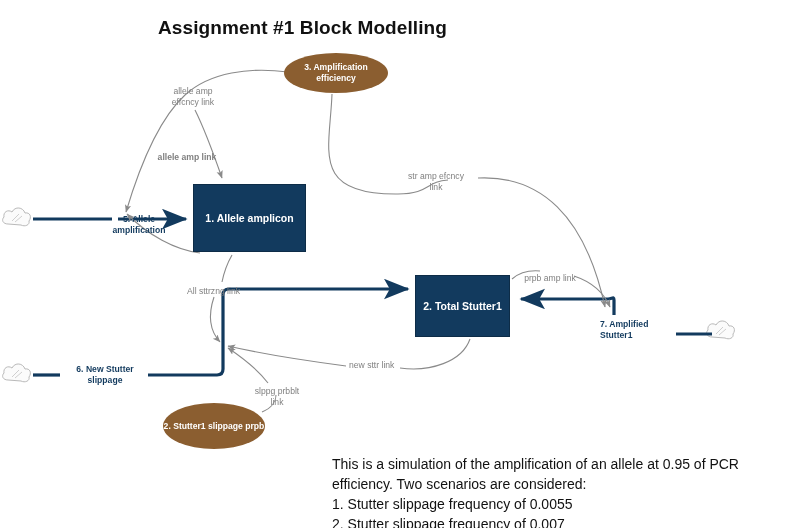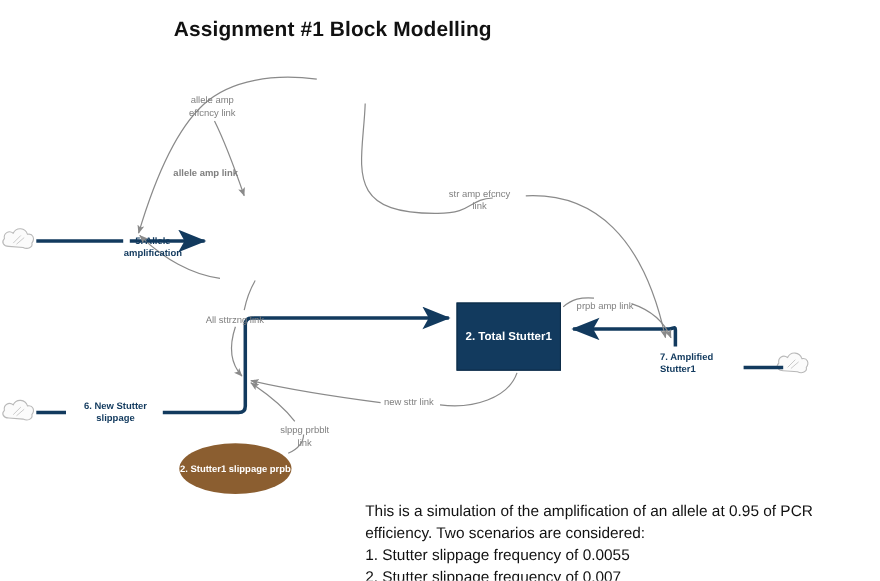--- a/index.html
+++ b/index.html
@@ -159,23 +159,26 @@
     <path d="M262,412 C272,408 276,401 276,395" fill="none" stroke="#8a8a8a" stroke-width="1.1"></path>
     <path d="M268,383 C258,370 240,356 228,348" fill="none" stroke="#8a8a8a" stroke-width="1.1" marker-end="url(#arrowLink)"></path>
 
     <g>
       <path d="M112,214 L118,219 L112,224 z M124,214 L118,219 L124,224 z" fill="#123A5E" opacity="0"></path>
     </g>
   </svg>
 
   <div class="title">Assignment #1 Block Modelling</div>
 
+  <div class="stock" id="stock-allele-amplicon">1. Allele amplicon</div>
 
   <div class="stock" id="stock-total-stutter1">2. Total Stutter1</div>
 
+  <div class="converter" id="converter-amplification-efficiency">3. Amplification
+efficiency</div>
 
   <div class="converter" id="converter-stutter1-slippage">2. Stutter1 slippage
 prpb</div>
 
   <div class="flowlabel" id="flow-allele-amplification">5. Allele
 amplification</div>
 
   <div class="flowlabel" id="flow-new-stutter-slippage">6. New Stutter
 slippage</div>
 

